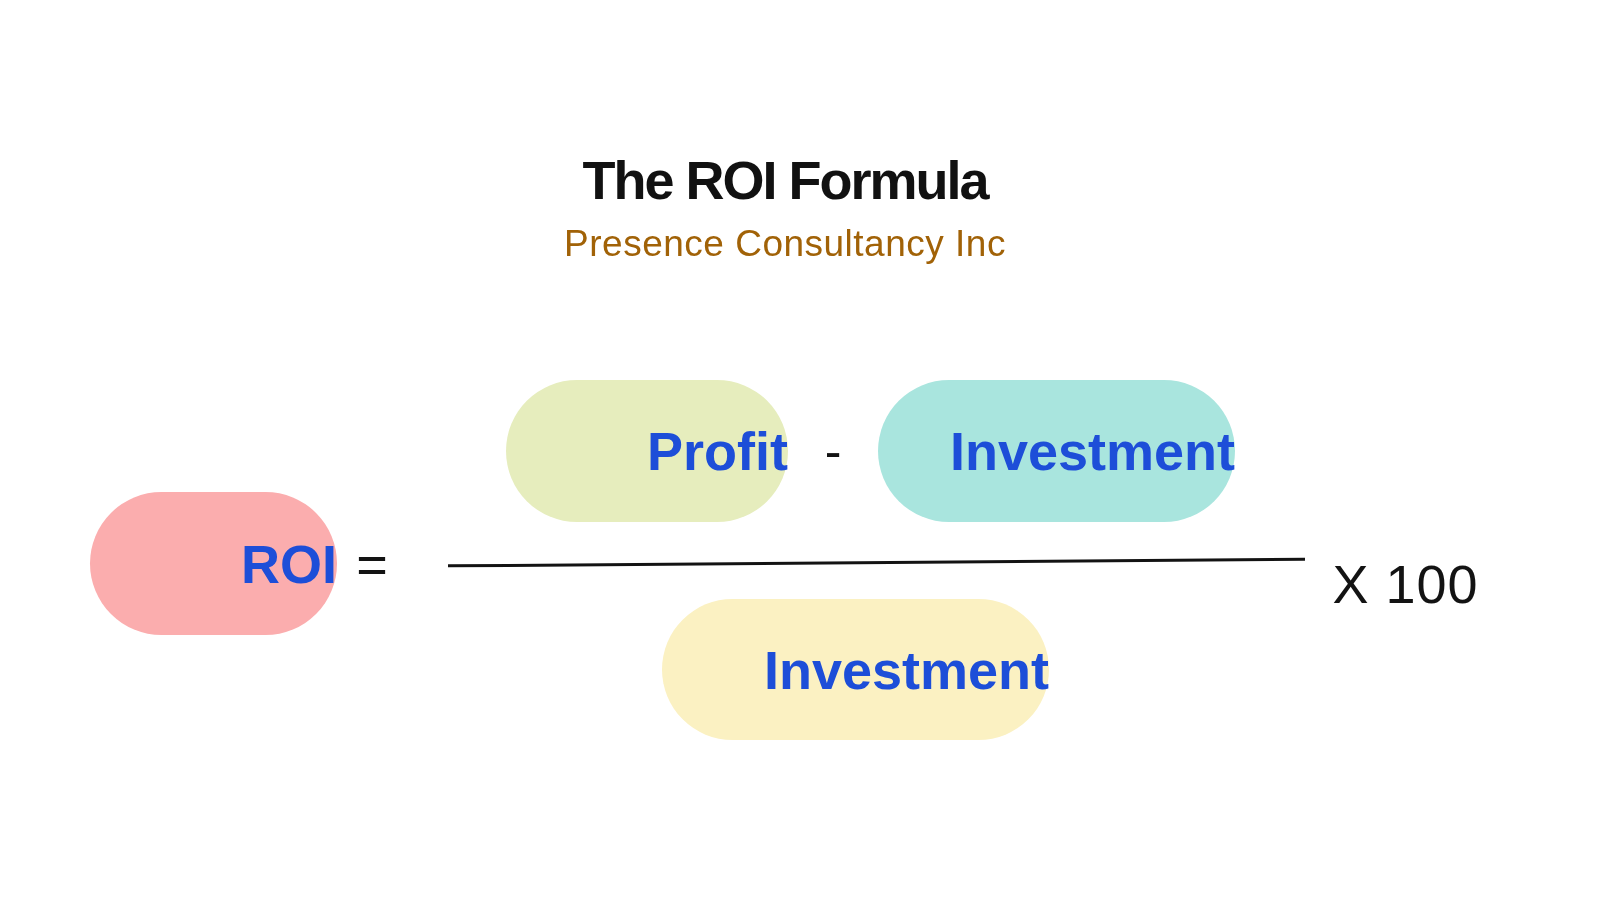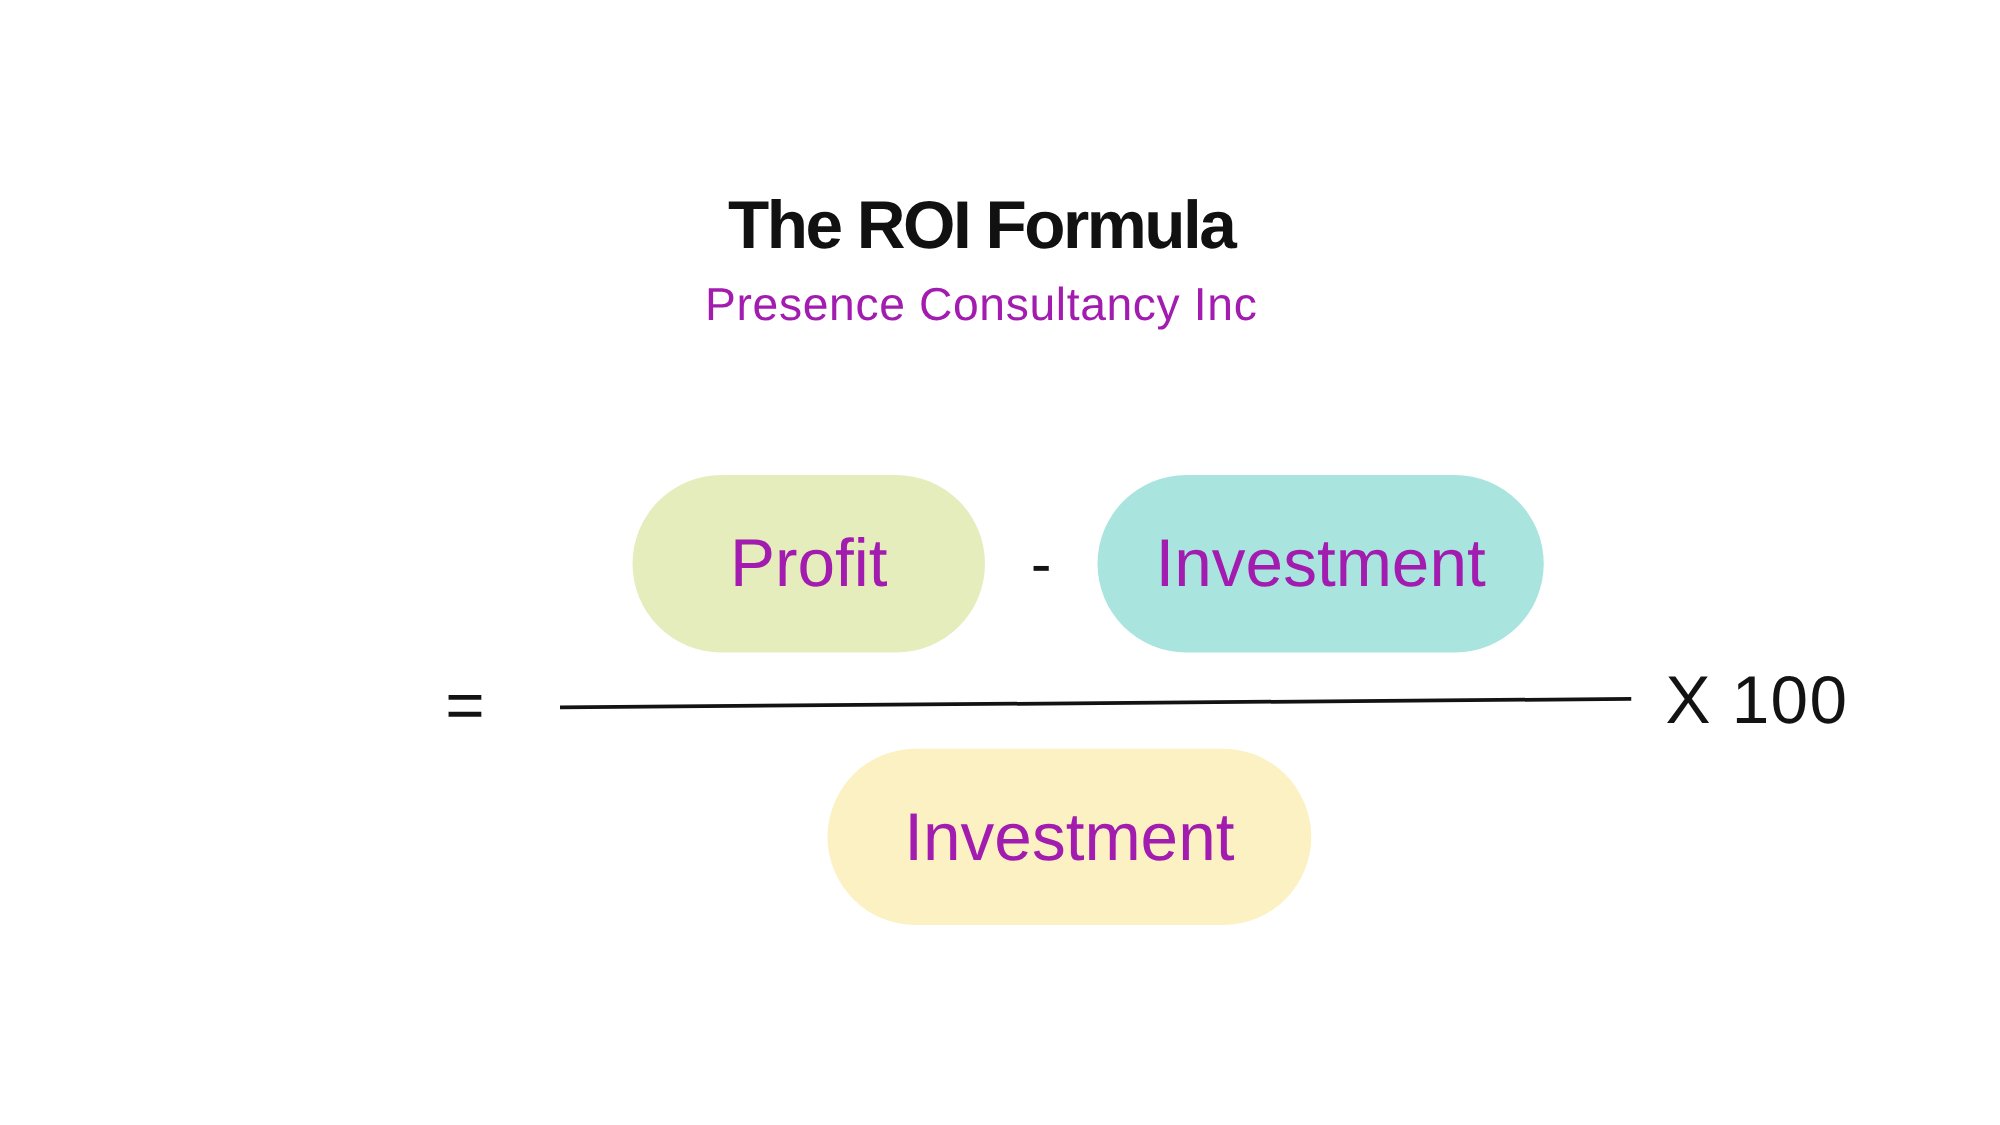--- a/index.html
+++ b/index.html
@@ -28,66 +28,70 @@
     font-weight: 700;
     letter-spacing: -2px;
     line-height: 1.05;
     color: #111111;
   }
   .subtitle {
     margin-top: 14px;
     font-size: 37px;
     font-weight: 400;
     letter-spacing: 0.5px;
-    color: #a21caf;
+    color: #a16207;
   }
   .pill {
     position: absolute;
     display: flex;
     align-items: center;
-    justify-content: center;
+    justify-content: flex-end;
     border-radius: 72px;
     font-size: 54px;
-    color: #a21caf;
+    color: #1d4ed8;
+    font-weight: bold;
   }
   .pill-roi           { left: 90px;  top: 492px; width: 247px; height: 143px; }
   .pill-profit        { left: 506px; top: 380px; width: 282px; height: 142px; }
   .pill-investment-n  { left: 878px; top: 380px; width: 357px; height: 142px; }
   .pill-investment-d  { left: 662px; top: 599px; width: 387px; height: 141px; }
   .operator {
     position: absolute;
     display: flex;
     align-items: center;
     justify-content: center;
     font-size: 54px;
     color: #131313;
   }
   .op-equals     { left: 340px;  top: 492px; width: 64px;  height: 143px; }
   .op-minus      { left: 788px;  top: 380px; width: 90px;  height: 142px; font-size: 50px; }
-  .op-multiplier { left: 1318px; top: 488px; width: 175px; height: 143px; letter-spacing: 1px; }
+  .op-multiplier { left: 1318px; top: 512px; width: 175px; height: 143px; letter-spacing: 1px; }
   .fraction-bar {
     position: absolute;
     left: 448px;
     top: 561px;
     width: 857px;
     height: 3px;
     background: #131313;
     transform: rotate(-0.45deg);
   }
 </style>
 </head>
 <body>
 
 <div class="canvas">
 
   <div class="header">
     <div class="title">The ROI Formula</div>
     <div class="subtitle">Presence Consultancy Inc</div>
   </div>
 
+  <div class="pill pill-roi" style="background-color: rgb(251, 173, 174);">
+    <span>ROI</span>
+  </div>
 
   <div class="operator op-equals">=</div>
 
   <div class="pill pill-profit" style="background-color: rgb(230, 237, 189);">
     <span>Profit</span>
   </div>
 
   <div class="operator op-minus">-</div>
 
   <div class="pill pill-investment-n" style="background-color: rgb(169, 229, 222);">

